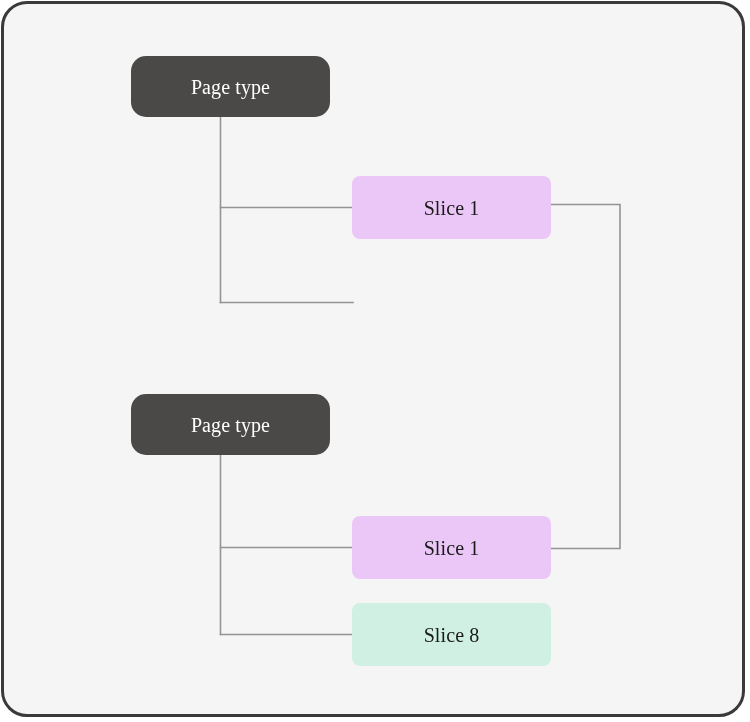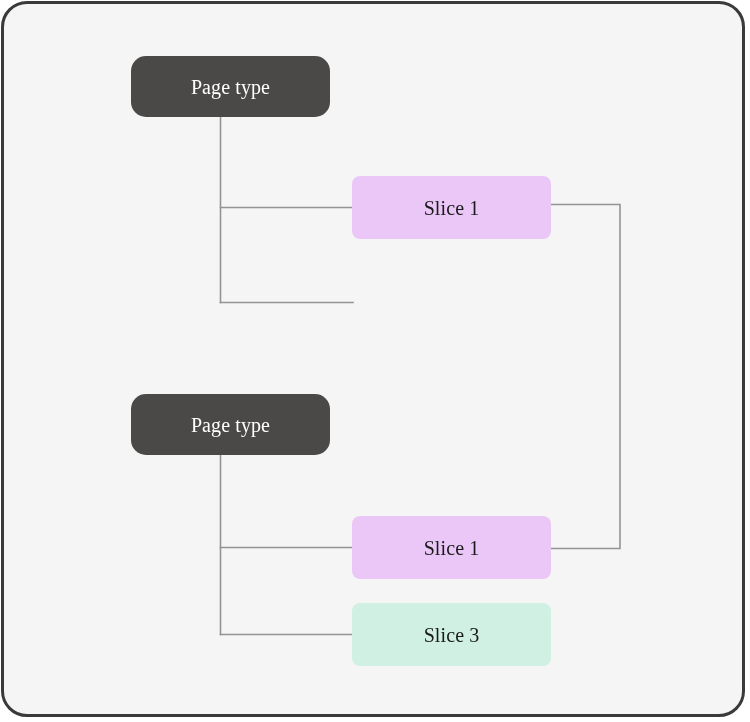--- a/index.html
+++ b/index.html
@@ -110,17 +110,17 @@
 
     <div class="node node-pagetype" style="top:394px;">
       <span class="node-label">Page type</span>
     </div>
 
     <div class="node node-slice" style="top:516px; background:#ebc7f7;">
       <span class="node-label">Slice 1</span>
     </div>
 
     <div class="node node-slice" style="top:603px; background:#d0f0e4;">
-      <span class="node-label">Slice 3</span>
+      <span class="node-label">Slice 8</span>
     </div>
 
   </div>
 </div>
 
 </body></html>

